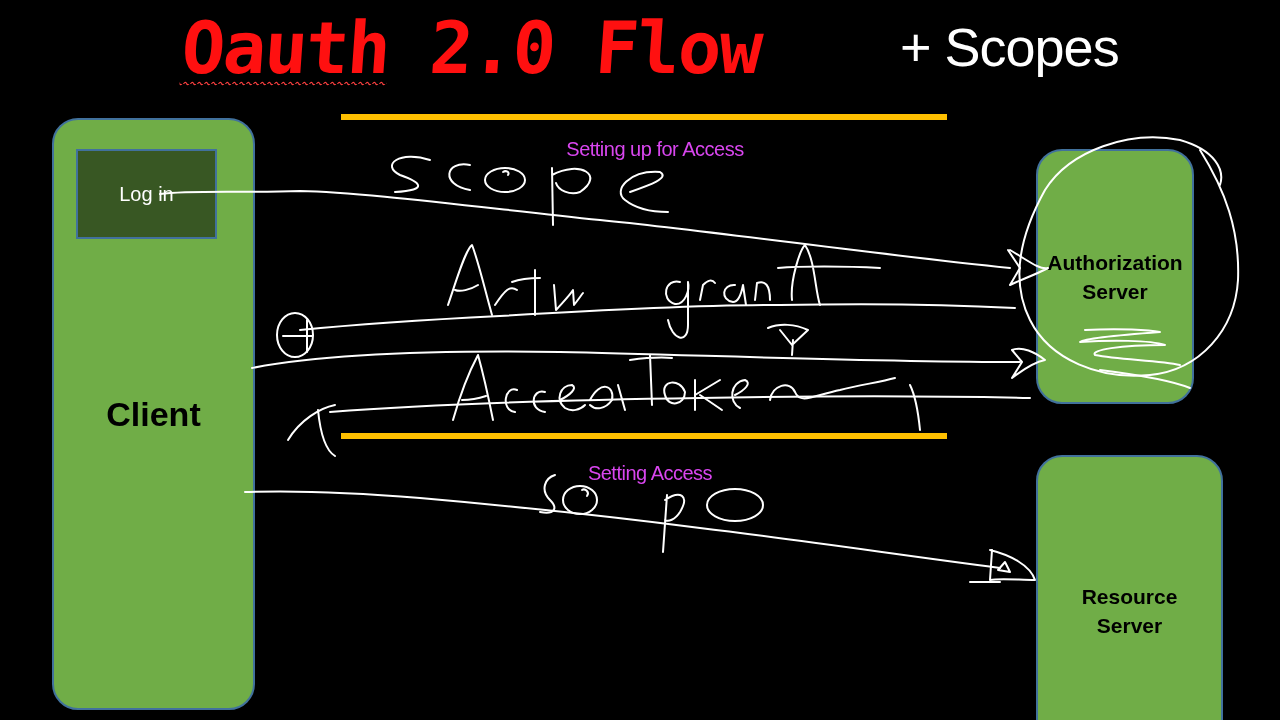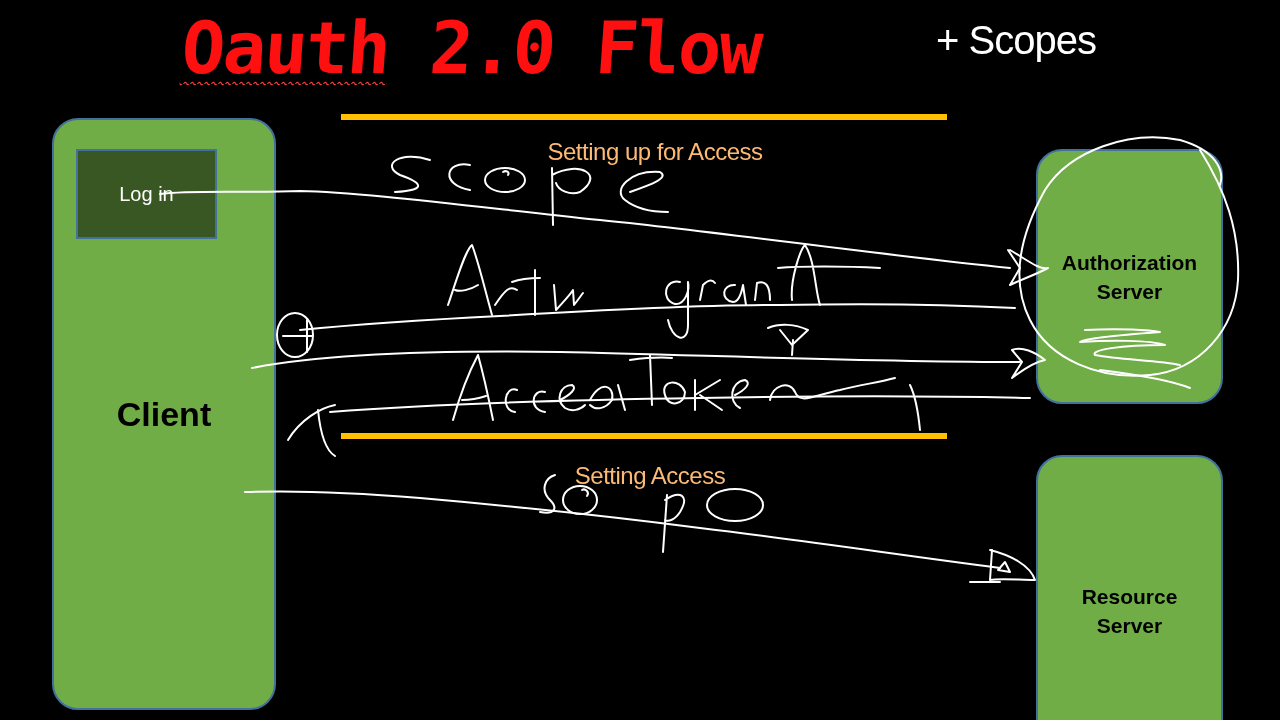--- a/index.html
+++ b/index.html
@@ -6,24 +6,24 @@
   body { width: 1280px; height: 720px; position: relative; overflow: hidden; font-family: "Liberation Sans", sans-serif; }
   .abs { position: absolute; }
   .title-red {
     left: 182px; top: 12px; font-family: "DejaVu Sans Mono", monospace; font-size: 72px; font-weight: bold;
     color: #ff1010; letter-spacing: -2px; line-height: 1; transform: skewX(-4deg);
   }
   .title-red .uline {
     text-decoration: underline wavy #ff4040; text-decoration-thickness: 1px; text-underline-offset: 8px;
   }
   .title-white {
-    left: 900px; top: 20px; font-family: "Liberation Sans", sans-serif; font-size: 40px; color: #ffffff; line-height: 1; letter-spacing: -1px; margin-left: 36px;
+    left: 900px; top: 20px; font-family: "Liberation Sans", sans-serif; font-size: 54px; color: #ffffff; line-height: 1; letter-spacing: -1px;
   }
   .bar { background: #ffc000; height: 6px; }
-  .section-label { color: #fdba74; font-size: 24px; text-align: center; letter-spacing: -0.5px; }
+  .section-label { color: #d946ef; font-size: 20px; text-align: center; letter-spacing: -0.5px; }
   .box {
     background: #70ad47; border: 2px solid #41719c; border-radius: 26px; box-sizing: border-box;
     display: flex; align-items: center; justify-content: center; text-align: center;
     color: #000; font-weight: bold;
   }
   .client-label { font-size: 34px; position: absolute; left: 0; right: 0; top: 275px; text-align: center; }
   .login {
     left: 76px; top: 149px; width: 141px; height: 90px; background: #385723; border: 2px solid #41719c;
     box-sizing: border-box; color: #fff; font-size: 20px; display: flex; align-items: center; justify-content: center;
   }
@@ -38,26 +38,26 @@
   <span> 2.0 Flow</span>
 </div>
 <div class="abs title-white">+ Scopes</div>
 
 <div class="abs bar" style="left:341px; top:114px; width:606px;"></div>
 <div class="abs bar" style="left:341px; top:433px; width:606px;"></div>
 
 <div class="abs section-label" style="left:505px; top:138px; width:300px;">Setting up for Access</div>
 <div class="abs section-label" style="left:500px; top:462px; width:300px;">Setting Access</div>
 
-<div class="abs box" style="left:52px; top:118px; width:224px; height:592px; display:block;">
+<div class="abs box" style="left:52px; top:118px; width:203px; height:592px; display:block;">
   <div class="client-label">Client</div>
 </div>
 <div class="abs login">Log in</div>
 
-<div class="abs box" style="left:1036px; top:149px; width:187px; height:255px;">
+<div class="abs box" style="left:1036px; top:149px; width:158px; height:255px;">
   <div class="server-label">
     <div>Authorization</div>
     <div>Server</div>
   </div>
 </div>
 
 <div class="abs box" style="left:1036px; top:455px; width:187px; height:312px;">
   <div class="server-label">
     <div>Resource</div>
     <div>Server</div>

